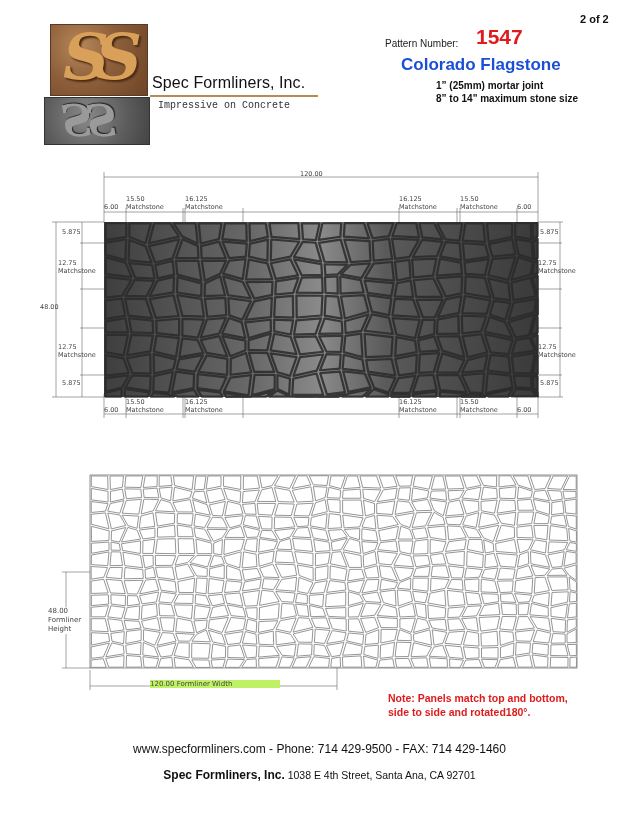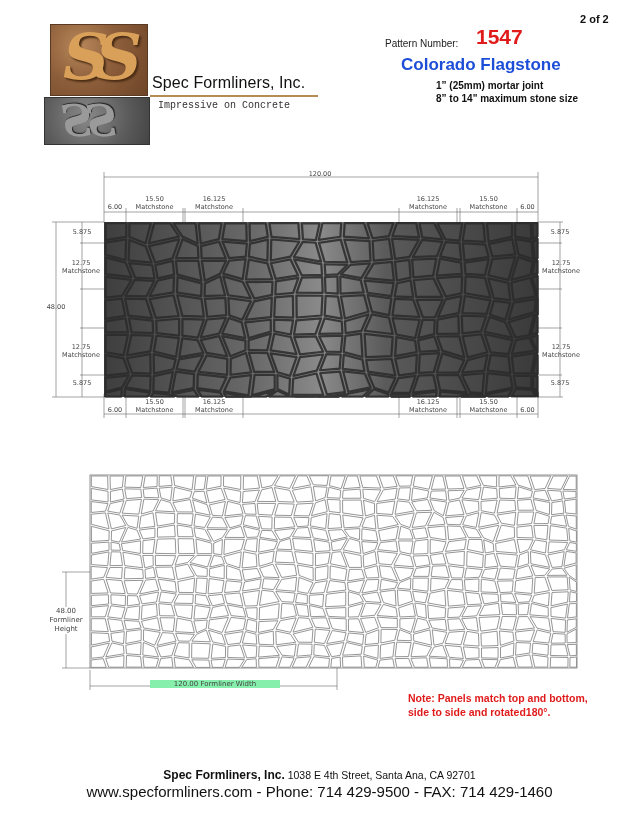--- a/index.html
+++ b/index.html
@@ -31,28 +31,28 @@
     left: 158px; top: 100px; font-family: Liberation Mono, monospace;
     font-size: 10px; color: #333;
   }
   
   .page-num { left: 580px; top: 13px; font-family:"Liberation Sans", sans-serif; font-weight: bold; font-size: 11px; }
   .pattern-label { left: 385px; top: 38px; font-family: "Liberation Sans", sans-serif; font-size: 10px; color: #222; }
   .pattern-number { left: 476px; top: 25px; font-family: "Liberation Sans", sans-serif; font-weight: bold; font-size: 21px; color: #e01b1b; }
   .pattern-name { left: 401px; top: 55px; font-family: "Liberation Sans", sans-serif; font-weight: bold; font-size: 17px; color: #1d4ed8; }
   .spec-line { left: 402px; font-family: "Liberation Sans", sans-serif; font-weight: bold; font-size: 10px; color: #111; margin-left: 34px; }
   
-  .dim { font-family: "DejaVu Sans", sans-serif; font-size: 6.5px; color: #444; text-align: center; line-height: 8px; position: absolute; white-space: nowrap; }
+  .dim { font-family: "DejaVu Sans", sans-serif; font-size: 6.5px; color: #444; line-height: 8px; position: absolute; white-space: nowrap; }
   
-  .note { left: 408px; top: 691px; font-family: "Liberation Sans", sans-serif; font-weight: bold; font-size: 10.5px; color: #e01b1b; line-height: 14px; }
+  .note { left: 388px; top: 691px; font-family: "Liberation Sans", sans-serif; font-weight: bold; font-size: 10.5px; color: #e01b1b; line-height: 14px; }
   
   .footer { left: 0; width: 639px; text-align: center; font-family: "Liberation Sans", sans-serif; color: #111; }
   .footer-l1 { top: 768px; font-size: 10.5px; }
   .footer-l1 b { font-size: 12px; }
-  .footer-l2 { top: 783px; font-size: 15px; }
+  .footer-l2 { top: 742px; font-size: 12px; }
 </style>
 </head>
 <body>
 
 <div class="abs logo-top">
   <span class="logo-glyph">SS</span>
 </div>
 <div class="abs logo-bottom">
   <span class="logo-glyph">SS</span>
 </div>
@@ -786,21 +786,21 @@
 <div class="dim" style="left:58px;top:259px;width:46px"><span>12.75</span><br><span>Matchstone</span></div>
 <div class="dim" style="left:58px;top:343px;width:46px"><span>12.75</span><br><span>Matchstone</span></div>
 <div class="dim" style="left:62px;top:379px;width:40px">5.875</div>
 
 <div class="dim" style="left:540px;top:228px;width:40px">5.875</div>
 <div class="dim" style="left:538px;top:259px;width:46px"><span>12.75</span><br><span>Matchstone</span></div>
 <div class="dim" style="left:538px;top:343px;width:46px"><span>12.75</span><br><span>Matchstone</span></div>
 <div class="dim" style="left:540px;top:379px;width:40px">5.875</div>
 
 <div class="dim" style="left:48px;top:607px;width:36px;font-size:7px;line-height:9px;background:#fff"><span>48.00</span><br><span>Formliner</span><br><span>Height</span></div>
-<div class="dim" style="left:150px;top:680px;width:130px;font-size:7px;background:#86efac">120.00 Formliner Width</div>
+<div class="dim" style="left:150px;top:680px;width:130px;font-size:7px;background:#bef264">120.00 Formliner Width</div>
 
 <div class="abs note">
   <div>Note: Panels match top and bottom,</div>
   <div>side to side and rotated180°.</div>
 </div>
 
 <div class="abs footer footer-l1"><b>Spec Formliners, Inc.</b><span> 1038 E 4th Street, Santa Ana, CA 92701</span></div>
 <div class="abs footer footer-l2">www.specformliners.com - Phone: 714 429-9500 - FAX: 714 429-1460</div>
 
 </body></html>

